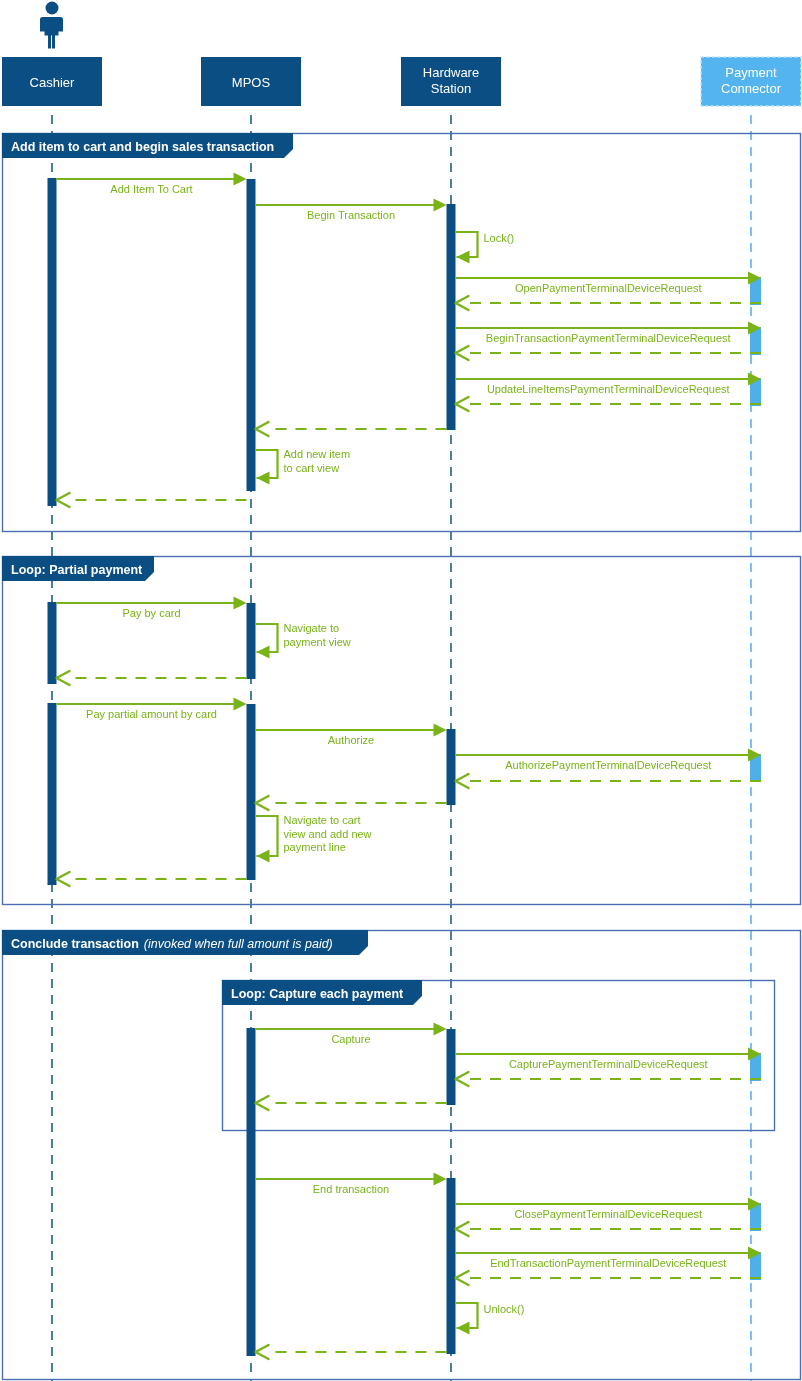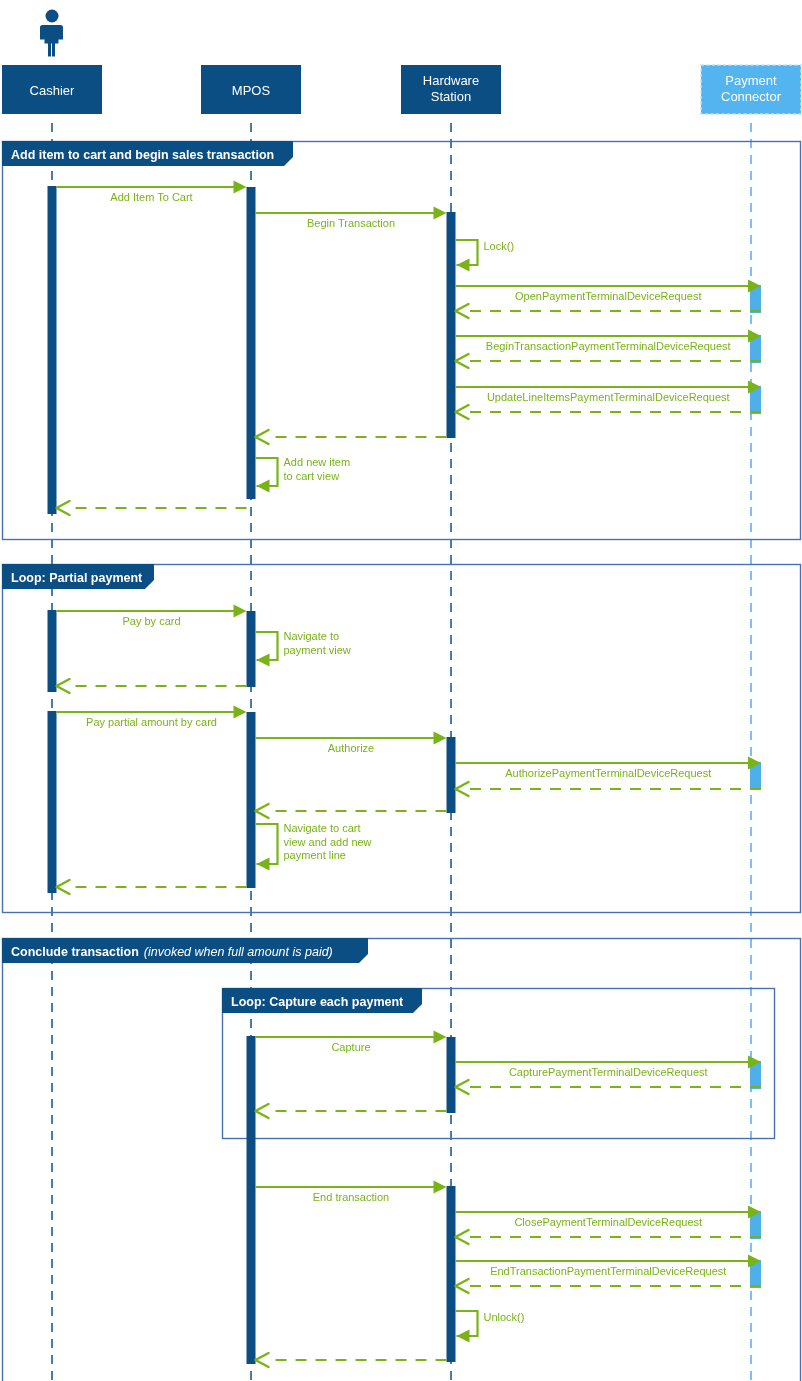--- a/index.html
+++ b/index.html
@@ -2,21 +2,21 @@
 <html><head>
 <meta charset="utf-8">
 <title>Sequence Diagram</title>
 <style>
   html,body{margin:0;padding:0;background:#ffffff;}
   body{
     font-family:"Liberation Sans","DejaVu Sans",sans-serif;
     width:802px;height:1381px;position:relative;overflow:hidden;
     -webkit-font-smoothing:antialiased;
   }
-  #stage{position:absolute;left:0;top:8px;width:802px;height:1198px;}
+  #stage{position:absolute;left:0;top:0;width:802px;height:1198px;}
   #stage svg{display:block;}
   .lbl{font-size:11px;fill:#7AB317;font-family:"Liberation Sans","DejaVu Sans",sans-serif;}
   .lbl-part{font-size:13px;fill:#ffffff;font-family:"Liberation Sans","DejaVu Sans",sans-serif;}
   .lbl-frame{font-size:12.5px;fill:#ffffff;font-weight:bold;font-family:"Liberation Sans","DejaVu Sans",sans-serif;}
   .lbl-frame-it{font-size:12.5px;fill:#ffffff;font-style:italic;font-weight:normal;}
 </style>
 </head>
 <body>
 
 <div id="stage">

